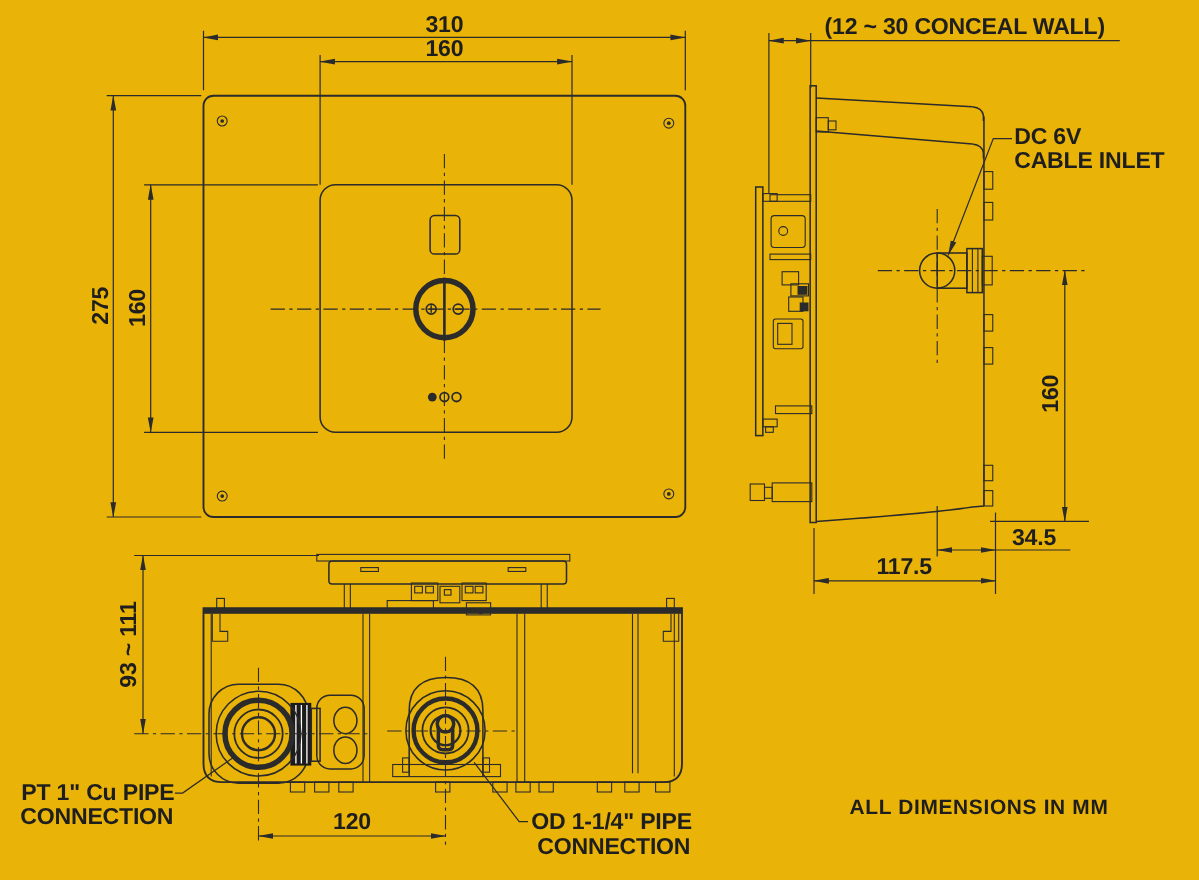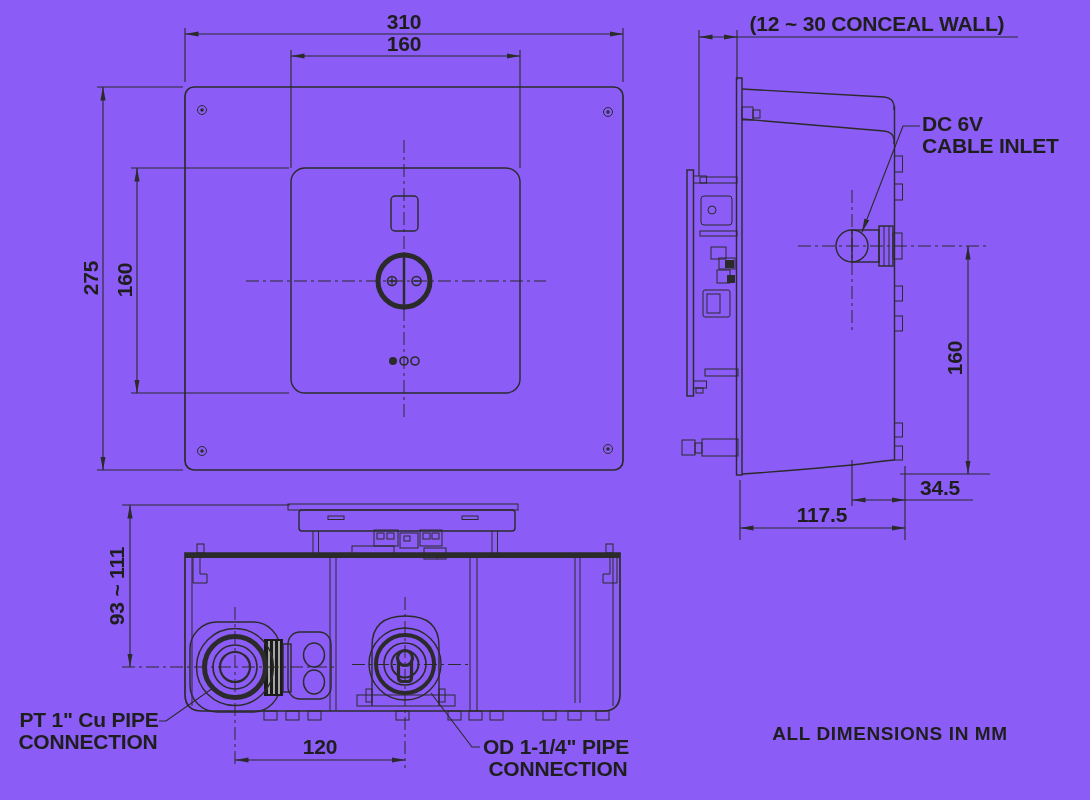--- a/index.html
+++ b/index.html
@@ -1,16 +1,16 @@
 <!DOCTYPE html>
 <html><head>
 <meta charset="utf-8">
 <style>
   html,body{margin:0;padding:0;background:#fff;}
-  .canvas{position:relative;width:1090px;height:800px;background:#8b5cf6;overflow:hidden;}
+  .canvas{position:relative;width:1090px;height:800px;background:#eab308;overflow:hidden;}
   svg{display:block;}
   .dim-text, .label-text, .note-text{
     font-family:"Liberation Sans", sans-serif;
     font-weight:bold;
     fill:#1e1e1e;
   }
   .dim-text{font-size:21px;letter-spacing:-0.2px;}
   .label-text{font-size:21px;letter-spacing:-0.2px;}
   .note-text{font-size:19px;letter-spacing:0.6px;}
   .ln{stroke:#2b2b2b;fill:none;}

